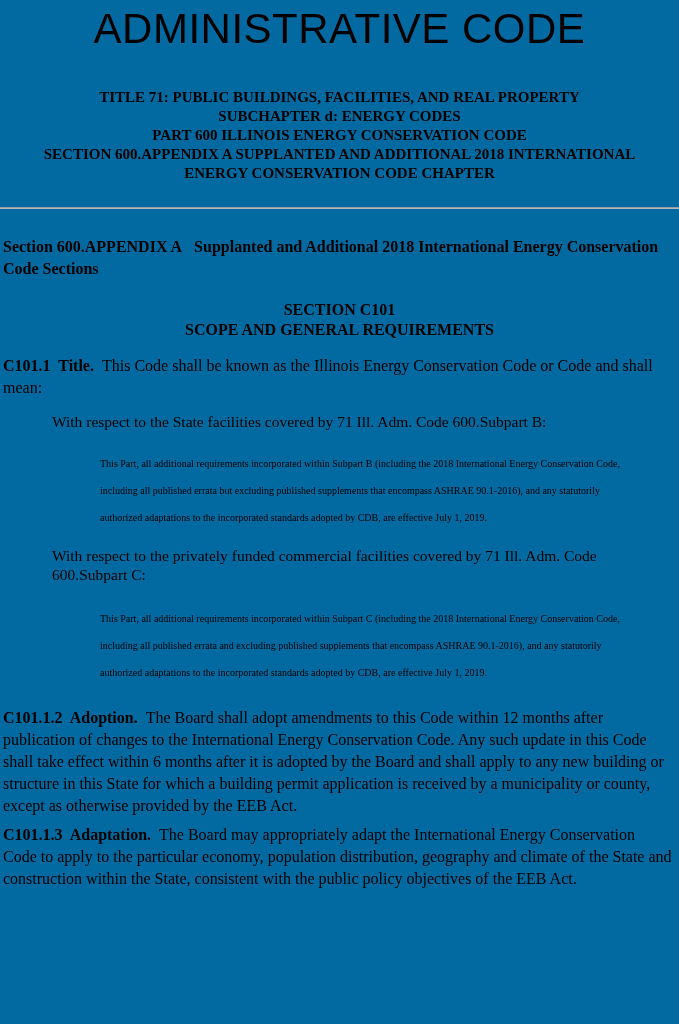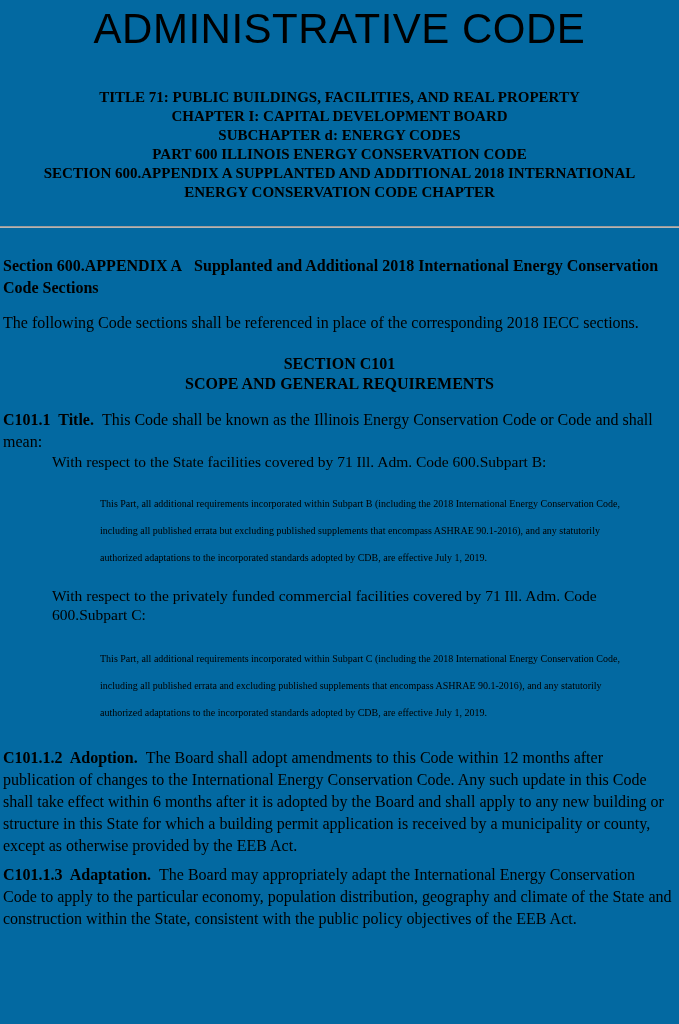--- a/index.html
+++ b/index.html
@@ -69,54 +69,52 @@
     font-weight: bold;
     white-space: pre-wrap;
     margin-right: 8px;
   }
   .lead {
     margin: 0 0 0 52px;
     max-width: 560px;
     font-size: 15.5px;
     line-height: 18.6px;
   }
-  .lead-b { }
+  .lead-b { margin-top: 14px; }
   .lead-c { margin-top: 16px; }
   .blockq {
     margin: 0 0 0 100px;
     max-width: 540px;
     font-size: 10px;
     line-height: 27px;
   }
   .block-b { margin-top: 19px; }
   .block-c { margin-top: 21px; }
 </style>
 </head>
 <body>
 
 <div class="page">
 
   <h1 class="doc-title">ADMINISTRATIVE CODE</h1>
 
   <div class="header-block">
     <div class="header-line">TITLE 71: PUBLIC BUILDINGS, FACILITIES, AND REAL PROPERTY</div>
-    <div class="header-line">CHAPTER I: CAPITAL DEVELOPMENT BOARD</div>
     <div class="header-line">SUBCHAPTER d: ENERGY CODES</div>
     <div class="header-line">PART 600 ILLINOIS ENERGY CONSERVATION CODE</div>
     <div class="header-line">SECTION 600.APPENDIX A SUPPLANTED AND ADDITIONAL 2018 INTERNATIONAL</div>
     <div class="header-line">ENERGY CONSERVATION CODE CHAPTER</div>
   </div>
 
   <hr class="divider">
 
   <p class="section-heading">
     <span class="num">Section 600.APPENDIX A</span><span class="rest">Supplanted and Additional 2018 International Energy Conservation Code Sections</span>
   </p>
 
-  <p class="intro">The following Code sections shall be referenced in place of the corresponding 2018 IECC sections.</p>
 
 
   <div class="center-group group-c101">
     <div>SECTION C101</div>
     <div>SCOPE AND GENERAL REQUIREMENTS</div>
   </div>
 
   <p class="para p-title">
     <span class="runin">C101.1  Title.</span><span>This Code shall be known as the Illinois Energy Conservation Code or Code and shall mean:</span>
   </p>

